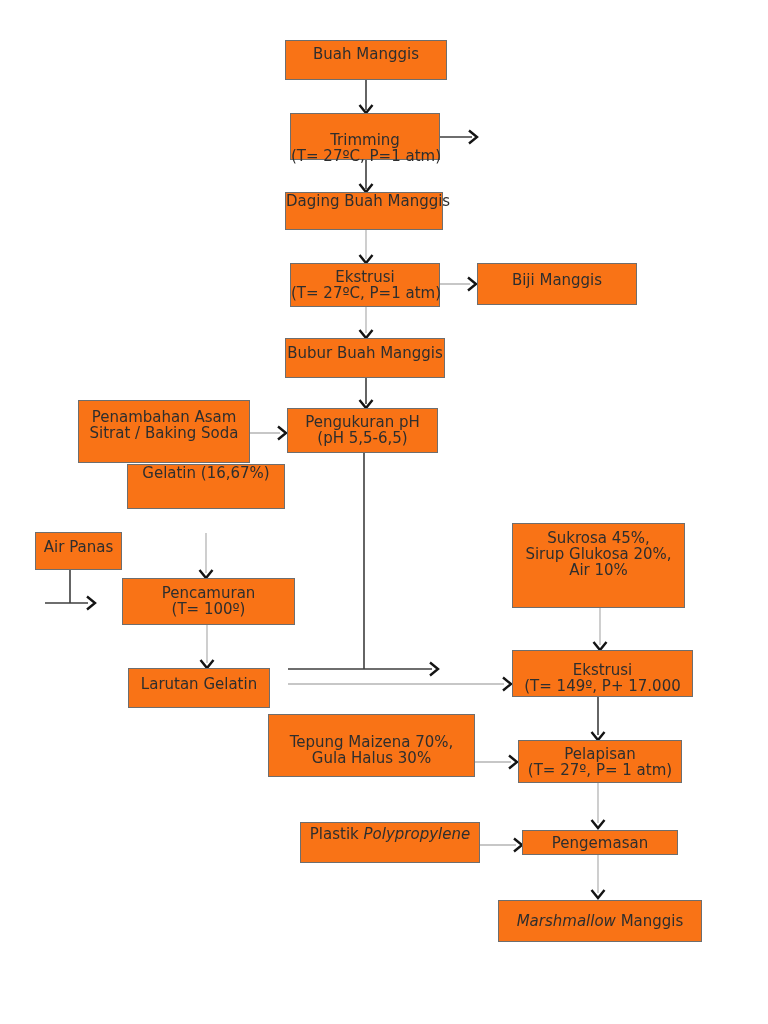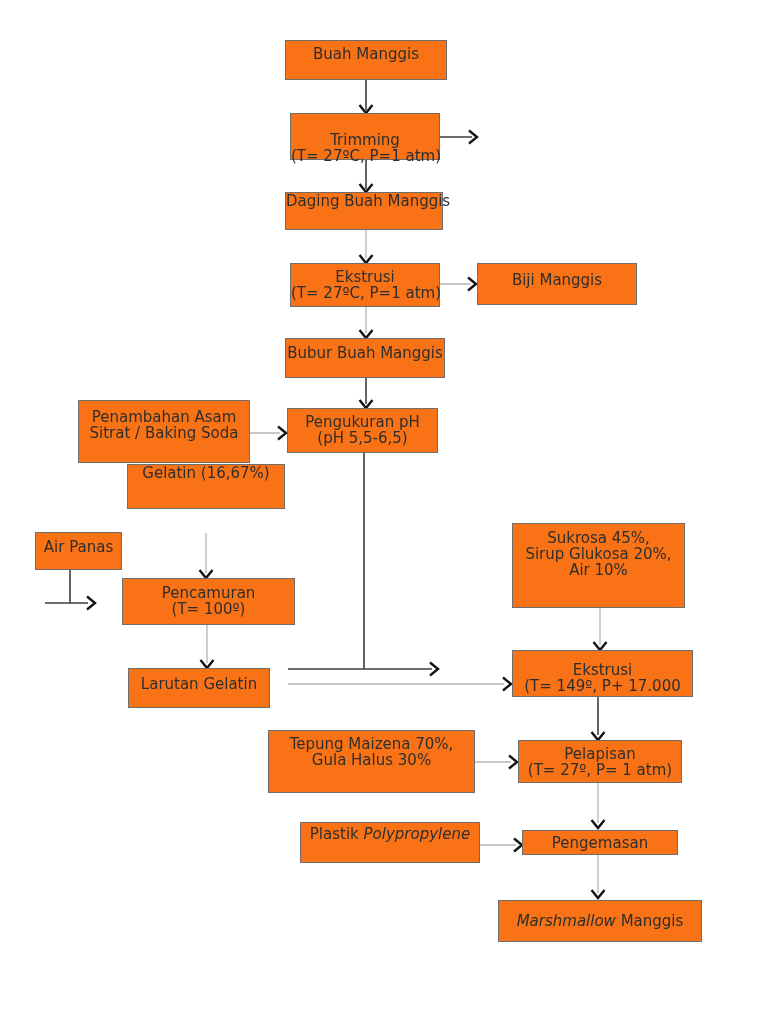--- a/index.html
+++ b/index.html
@@ -119,21 +119,21 @@
     <div class="l">Sukrosa 45%,</div>
     <div class="l">Sirup Glukosa 20%,</div>
     <div class="l">Air 10%</div>
   </div>
 
   <div class="node" style="left:512px;top:650px;width:181px;height:47px;padding-top:11px">
     <div class="l">Ekstrusi</div>
     <div class="l">(T= 149º, P+ 17.000</div>
   </div>
 
-  <div class="node" style="left:268px;top:730px;width:207px;height:63px;padding-top:5px">
+  <div class="node" style="left:268px;top:714px;width:207px;height:63px;padding-top:19px">
     <div class="l">Tepung Maizena 70%,</div>
     <div class="l">Gula Halus 30%</div>
   </div>
 
   <div class="node" style="left:518px;top:740px;width:164px;height:43px;padding-top:5px">
     <div class="l">Pelapisan</div>
     <div class="l">(T= 27º, P= 1 atm)</div>
   </div>
 
   <div class="node" style="left:522px;top:830px;width:156px;height:25px;padding-top:4px">

